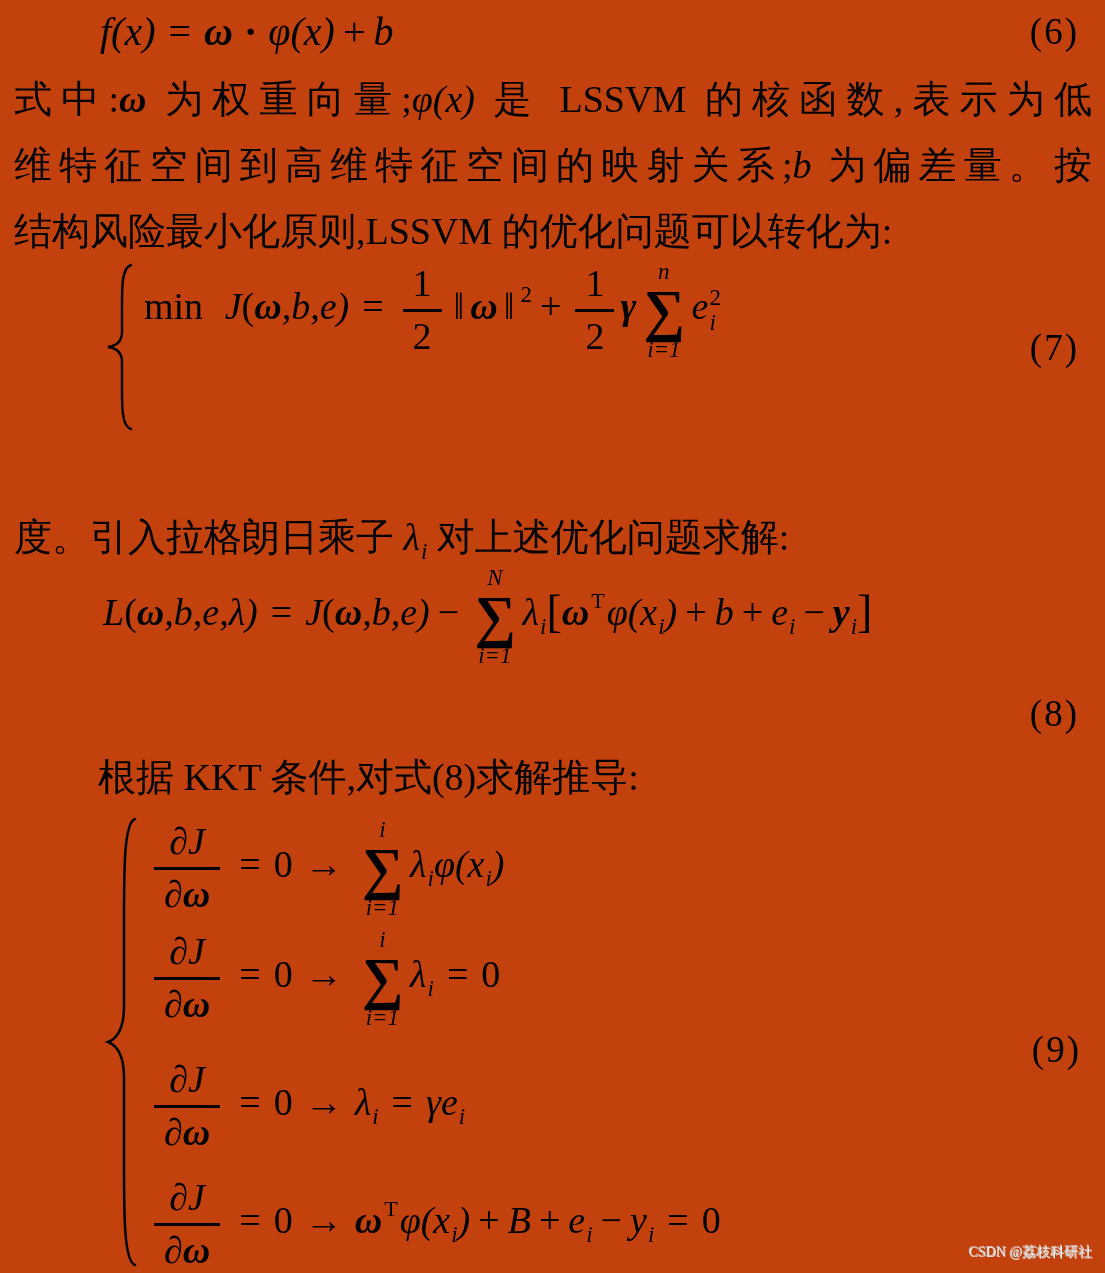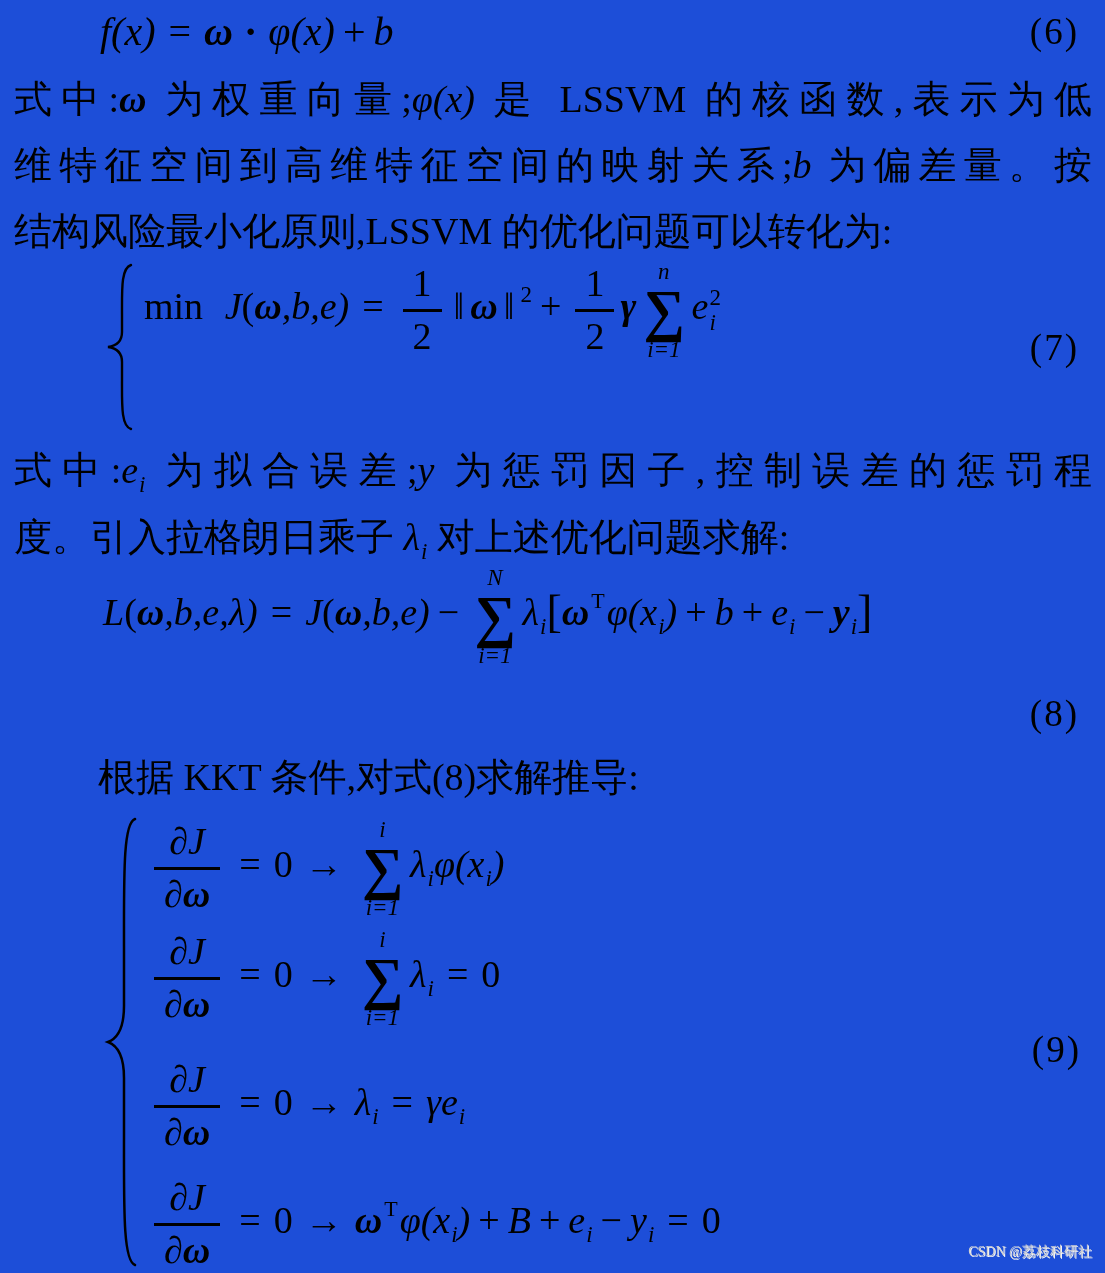--- a/index.html
+++ b/index.html
@@ -1,16 +1,16 @@
 <!DOCTYPE html>
 <html><head>
 <meta charset="utf-8">
 <style>
   html,body{margin:0;padding:0;background:#ffffff;}
-  .page{position:relative;width:1105px;height:1273px;background:#1d4ed8;color:#000;
+  .page{position:relative;width:1105px;height:1273px;background:#c2410c;color:#000;
         font-family:"Liberation Serif","DejaVu Serif",serif;overflow:hidden;}
   
   .eqrow{position:absolute;white-space:nowrap;font-size:38px;line-height:1.2;}
   .it{font-style:italic;}
   .bi{font-style:italic;font-weight:700;}
   .rm{font-style:normal;}
   .op{margin:0 13px;}
   .opt{margin:0 8px;}
   .dotop{margin:0 11px;font-weight:700;}
   .sp6{margin:0 6px;}
@@ -73,23 +73,20 @@
         <span class="stop">n</span>
         <span class="sigma">∑</span>
         <span class="sbot">i=1</span>
       </span><span class="it">e</span><span class="ssk">
         <span>2</span>
         <span class="it">i</span>
       </span>
   </div>
   <div class="eqnum" style="top:326px;">(7)</div>
 
-  <div class="para just" style="top:445px;">
-    <span>式中:</span><span class="it">e</span><span class="sb">i</span><span> 为拟合误差;</span><span class="it">y</span><span> 为惩罚因子,控制误差的惩罚程</span>
-  </div>
   <div class="para" style="top:512px;">
     <span>度。引入拉格朗日乘子 </span><span class="it">λ</span><span class="sb">i</span><span> 对上述优化问题求解:</span>
   </div>
 
   <div class="eqrow" style="left:103px;top:566px;">
     <span class="it">L</span><span>(</span><span class="bi">ω</span><span class="it">,b,e,λ)</span><span class="op">=</span><span class="it">J</span><span>(</span><span class="bi">ω</span><span class="it">,b,e)</span><span class="opt">−</span><span class="sum">
         <span class="stop rm">N</span>
         <span class="sigma">∑</span>
         <span class="sbot">i=1</span>
       </span><span class="it">λ</span><span class="sb">i</span><span class="big">[</span><span class="bi">ω</span><span class="spr">T</span><span class="it">φ(x</span><span class="sb">i</span><span class="it">)</span><span class="opt">+</span><span class="it">b</span><span class="opt">+</span><span class="it">e</span><span class="sb">i</span><span class="opt">−</span><span class="bi">y</span><span class="sb">i</span><span class="big">]</span>

